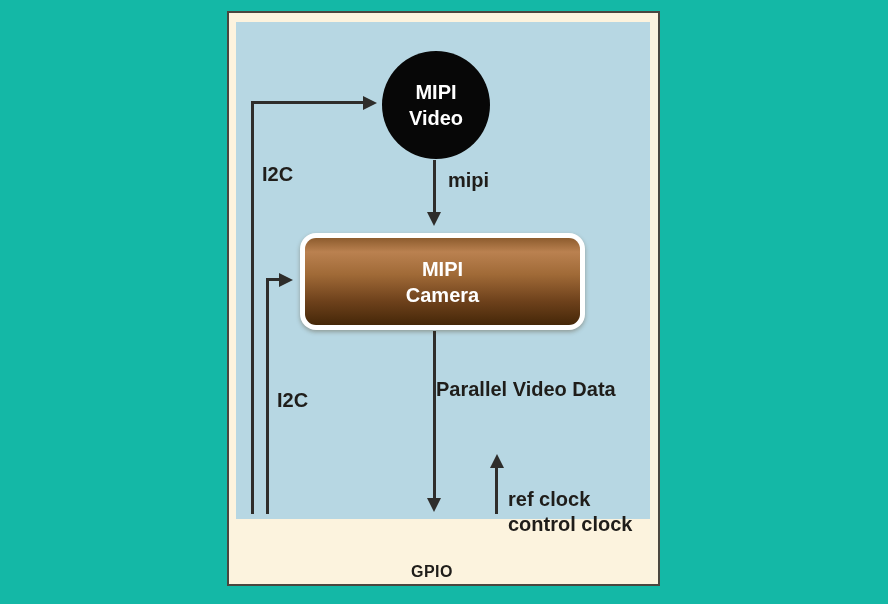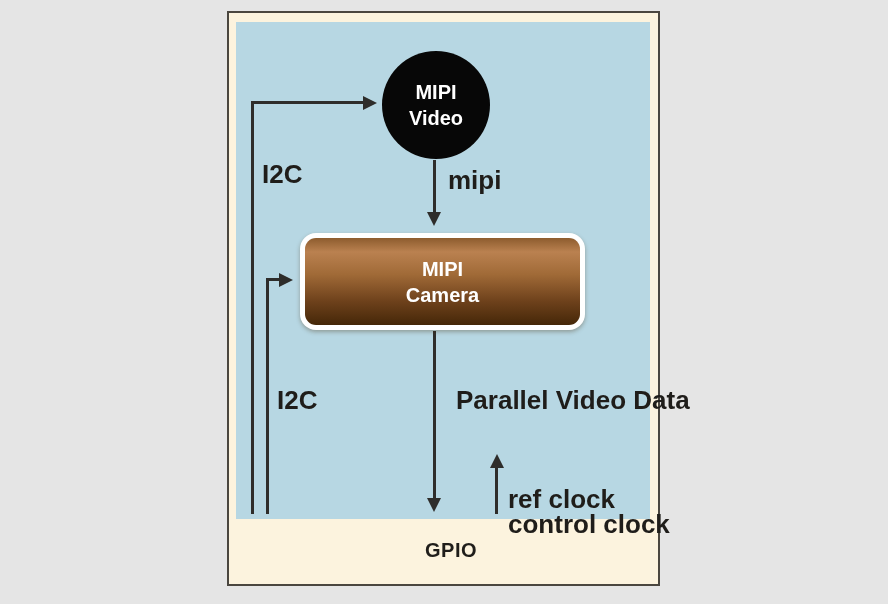--- a/index.html
+++ b/index.html
@@ -1,35 +1,35 @@
 <!DOCTYPE html>
 <html><head>
 <meta charset="utf-8">
 <style>
   * { margin:0; padding:0; box-sizing:border-box; }
   body { background:#ffffff; font-family:"Liberation Sans", sans-serif; }
   #stage {
-    position:relative; width:888px; height:604px; background:#e5e5e5;
+    position:relative; width:888px; height:604px; background:#14b8a6;
     overflow:hidden; font-weight:bold; color:#1f1d1a;
   }
   
   .frame {
     position:absolute; left:227px; top:11px; width:433px; height:575px;
     background:#fcf3de; border:2px solid #4a463f;
   }
   
   .panel {
     position:absolute; left:236px; top:22px; width:414px; height:497px;
     background:#b7d7e3;
   }
   
   .gpio-strip {
-    position:absolute; left:244px; top:519px; width:414px; height:62px;
-    display:flex; align-items:center; justify-content:center;
-    font-size:20px; letter-spacing:0.5px;
+    position:absolute; left:225px; top:519px; width:414px; height:62px;
+    display:flex; align-items:flex-end; justify-content:center;
+    font-size:16px; letter-spacing:0.5px;
   }
   
   .camera {
     position:absolute; left:382px; top:51px; width:108px; height:108px;
     border-radius:50%; background:#070707; color:#ffffff;
     display:flex; flex-direction:column; align-items:center; justify-content:center;
     font-size:20px; line-height:26px; text-align:center;
   }
   
   .decoder {
@@ -43,21 +43,21 @@
     color:#ffffff; display:flex; flex-direction:column; align-items:center; justify-content:center;
     font-size:20px; line-height:26px; text-align:center;
   }
   
   .line { position:absolute; background:#2e2d2b; }
   .ah { position:absolute; width:0; height:0; }
   .ah-right { border-top:7px solid transparent; border-bottom:7px solid transparent; border-left:14px solid #2e2d2b; }
   .ah-down  { border-left:7px solid transparent; border-right:7px solid transparent; border-top:14px solid #2e2d2b; }
   .ah-up    { border-left:7px solid transparent; border-right:7px solid transparent; border-bottom:14px solid #2e2d2b; }
   
-  .lbl { position:absolute; font-size:26px; line-height:26px; white-space:nowrap; }
+  .lbl { position:absolute; font-size:20px; line-height:26px; white-space:nowrap; }
 </style>
 </head>
 <body>
 
 <div id="stage">
 
   <div class="frame"></div>
   <div class="panel"></div>
 
   <div class="line" style="left:251px; top:101px; width:3px; height:413px;"></div>
@@ -89,21 +89,21 @@
     </div>
   </div>
 
   <div class="lbl" style="left:262px; top:161px;">I2C</div>
   <div class="lbl" style="left:277px; top:387px;">I2C</div>
 
   <div class="lbl" style="left:448px; top:167px;">
     <div>mipi</div>
   </div>
 
-  <div class="lbl" style="left:456px; top:376px;margin-top:11px;">Parallel Video Data</div>
+  <div class="lbl" style="left:436px; top:376px;">Parallel Video Data</div>
 
   <div class="lbl" style="left:508px; top:461px; line-height:25px;margin-top:26px;">
     <div>ref clock</div>
     <div>control clock</div>
   </div>
 
   <div class="gpio-strip">
     <span>GPIO</span>
   </div>
 

